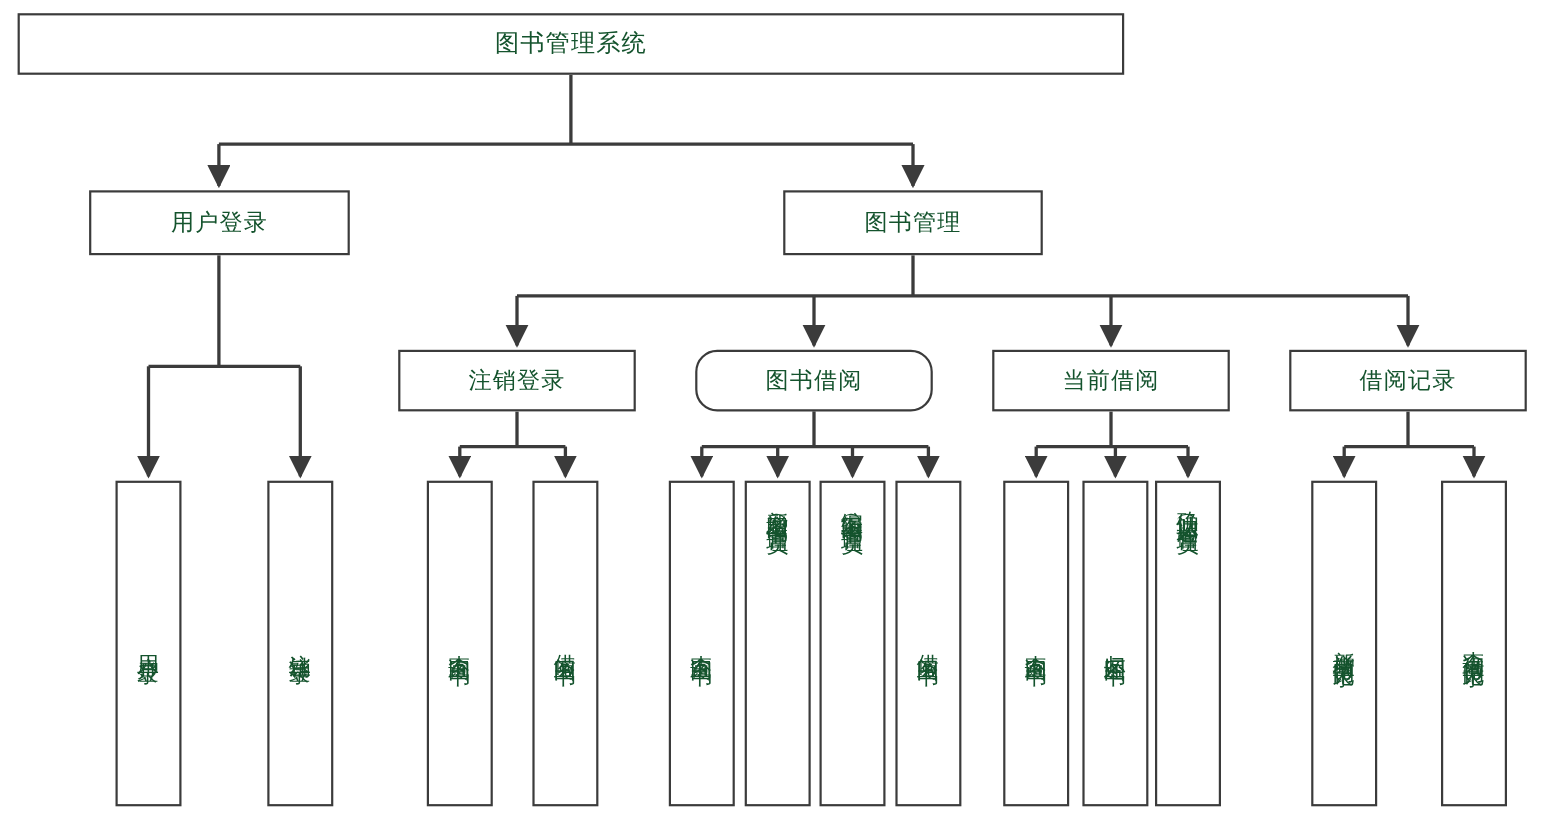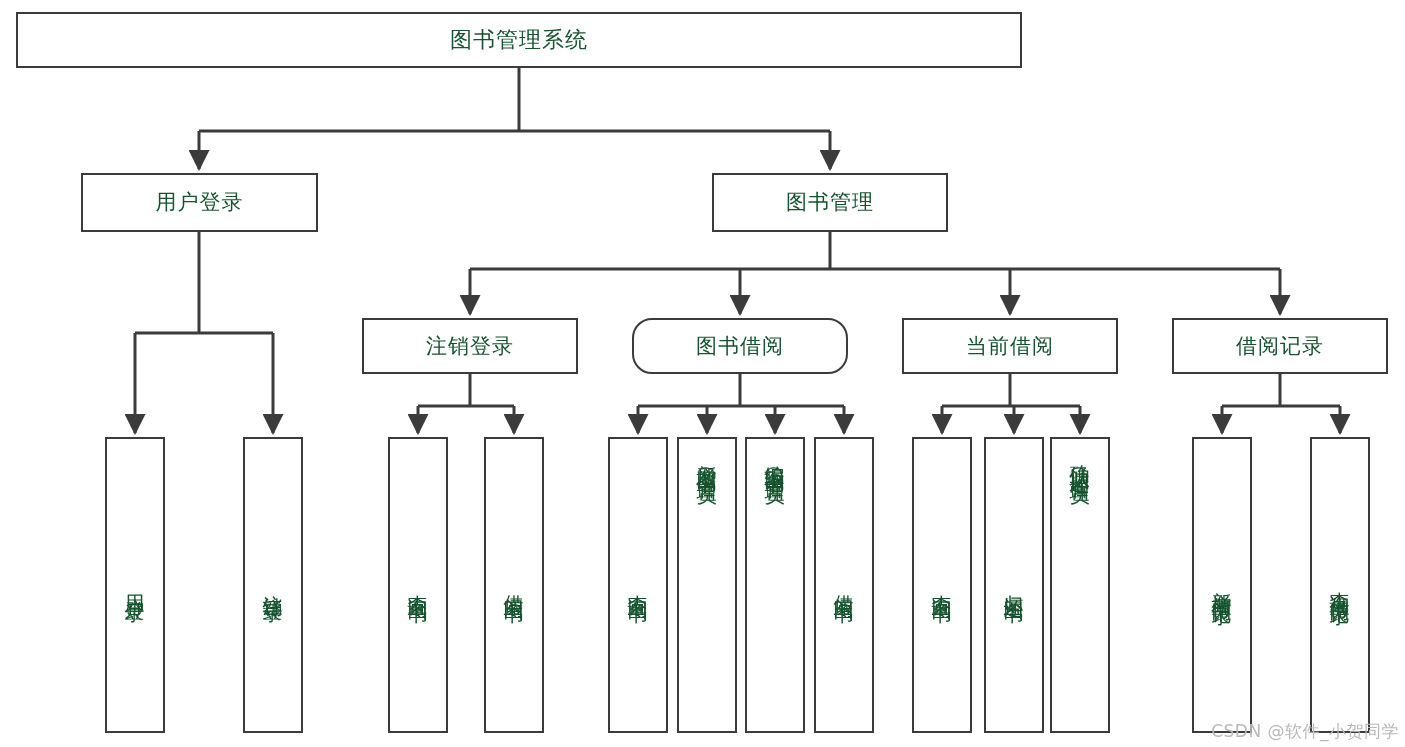--- a/index.html
+++ b/index.html
@@ -198,15 +198,14 @@
     <span class="label">确认归还（管理员）</span>
   </div>
 
   <div class="node vert mid" style="left:1192px; top:437px; width:60px; height:296px;">
     <span class="label">新增借阅记录</span>
   </div>
   <div class="node vert mid" style="left:1310px; top:437px; width:60px; height:296px;">
     <span class="label">查询借阅记录</span>
   </div>
 
-  <div class="watermark">CSDN @软件_小贺同学</div>
 
 </div>
 
 </body></html>

